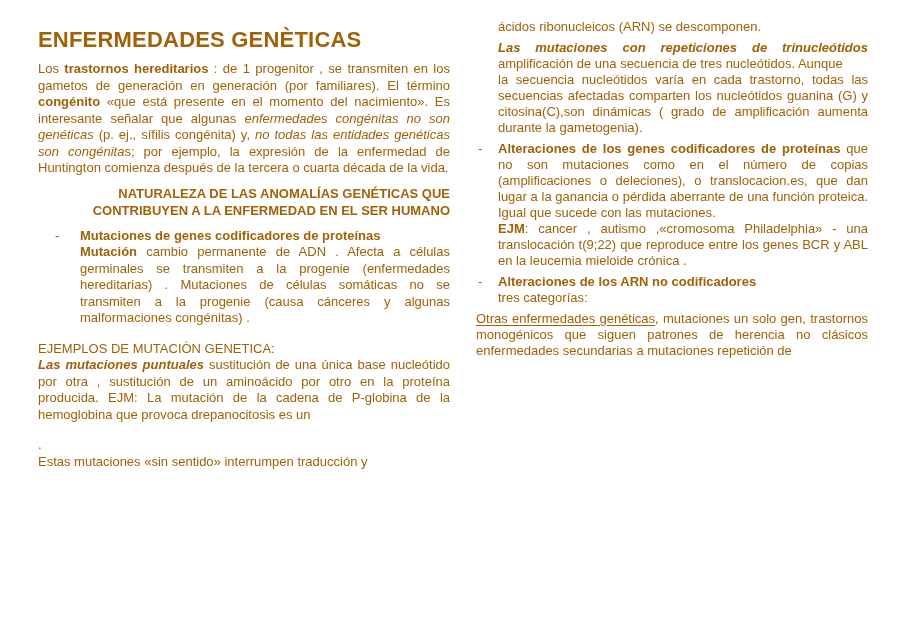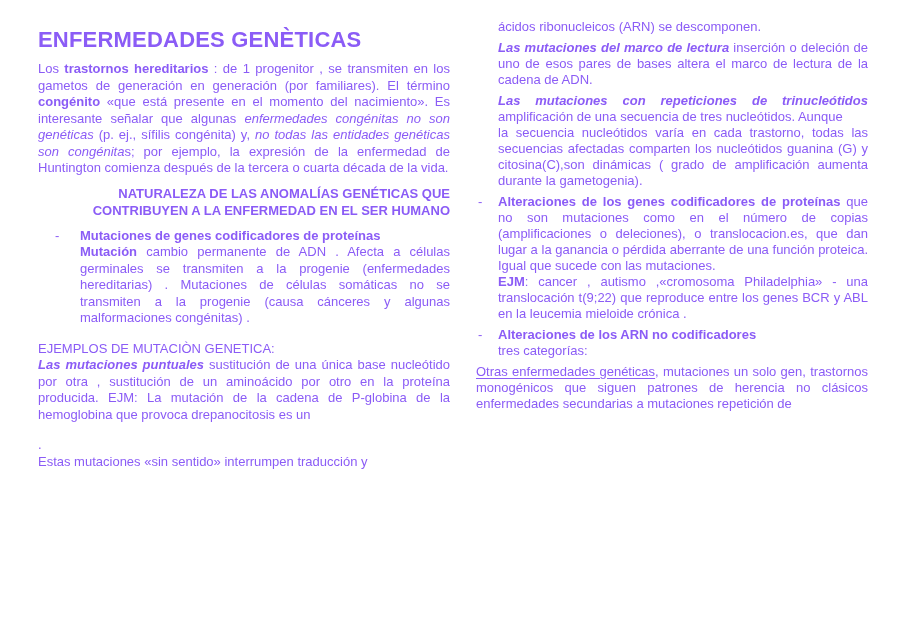--- a/index.html
+++ b/index.html
@@ -1,21 +1,21 @@
 <!DOCTYPE html>
 <html><head>
 <meta charset="utf-8">
 <style>
   html,body{margin:0;padding:0;background:#ffffff;}
   .page{
     position:relative;
     width:890px;height:640px;
     background:#ffffff;
     font-family:"Liberation Sans","DejaVu Sans",sans-serif;
-    color:#8b5cf6;
+    color:#a16207;
     overflow:hidden;
   }
   .col{position:absolute;top:0;}
   .col-left{left:38px;width:412px;padding-top:27px;}
   .col-right{left:476px;width:392px;padding-top:19px;}
 
   .block{font-size:13px;line-height:16.5px;text-align:justify;}
   .col-left  .block{margin-top:8px;}
   .col-right .block{margin-top:5px;line-height:16px;}
   .col .block:first-child{margin-top:0;}
@@ -58,21 +58,20 @@
         <span class="marker">-</span>
         <div class="bullet-content"><span class="b ">Mutaciones de genes codificadores de proteínas</span><br><span class="b ">Mutación</span><span class=""> cambio permanente de ADN . Afecta a células germinales se transmiten a la progenie (enfermedades hereditarias) . Mutaciones de células somáticas no se transmiten a la progenie (causa cánceres y algunas malformaciones congénitas) .</span></div>
       </div>
       <div class="block para indent sp-blank"><span class="">EJEMPLOS DE MUTACIÒN GENETICA:</span></div>
       <div class="block para indent sp-none"><span class="b i ">Las mutaciones puntuales</span><span class=""> sustitución de una única base nucleótido por otra , sustitución de un aminoácido por otro en la proteína producida. EJM: La mutación de la cadena de P-globina de la hemoglobina que provoca drepanocitosis es un</span></div>
       <div class="block para indent sp-half"><span class="">.</span></div>
       <div class="block para indent sp-none"><span class="">Estas mutaciones «sin sentido» interrumpen traducción y</span></div>
     </div>
   <div class="col col-right">
       <div class="block para indent "><span class="">ácidos ribonucleicos (ARN) se descomponen.</span></div>
-      <div class="block para indent "><span class="b i ">Las mutaciones del marco de lectura</span><span class=""> inserción o deleción de uno de esos pares de bases altera el marco de lectura de la cadena de ADN.</span></div>
       <div class="block para indent "><span class="b i ">Las mutaciones con repeticiones de trinucleótidos</span><span class=""> amplificación de una secuencia de tres nucleótidos. Aunque</span><br><span class="">la secuencia nucleótidos varía en cada trastorno, todas las secuencias afectadas comparten los nucleótidos guanina (G) y citosina(C),son dinámicas ( grado de amplificación aumenta durante la gametogenia).</span></div>
       <div class="block bullet ">
         <span class="marker">-</span>
         <div class="bullet-content"><span class="b ">Alteraciones de los genes codificadores de proteínas</span><span class=""> que no son mutaciones como en el número de copias (amplificaciones o deleciones), o translocacion.es, que dan lugar a la ganancia o pérdida aberrante de una función proteica. Igual que sucede con las mutaciones.</span><br><span class="b ">EJM</span><span class="">: cancer , autismo ,«cromosoma Philadelphia» - una translocación t(9;22) que reproduce entre los genes BCR y ABL en la leucemia mieloide crónica .</span></div>
       </div>
       <div class="block bullet ">
         <span class="marker">-</span>
         <div class="bullet-content"><span class="b ">Alteraciones de los ARN no codificadores</span></div>
       </div>
       <div class="block para indent sp-none"><span class="">tres categorías:</span></div>

